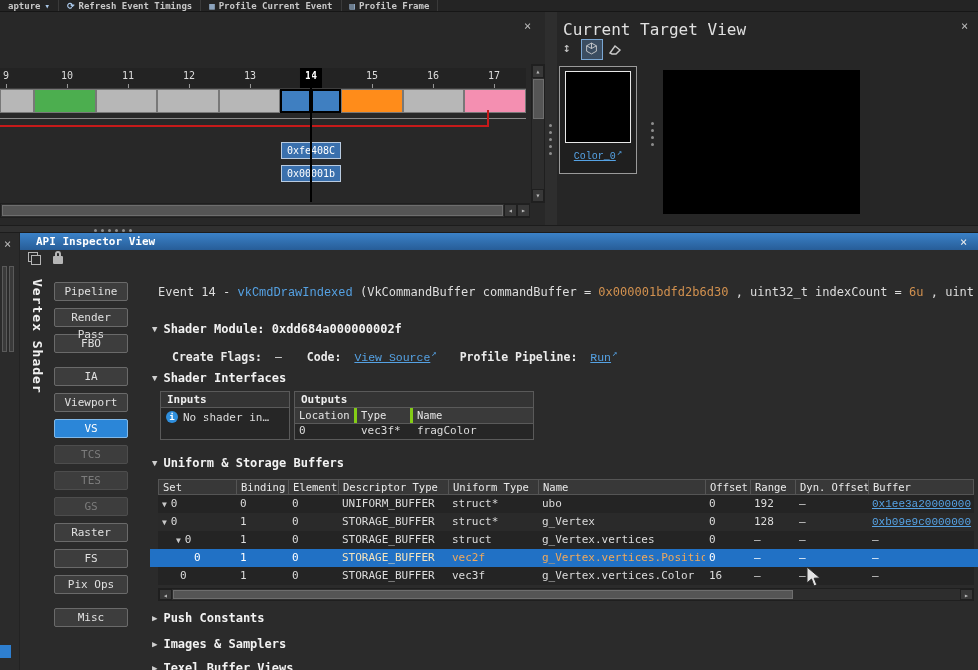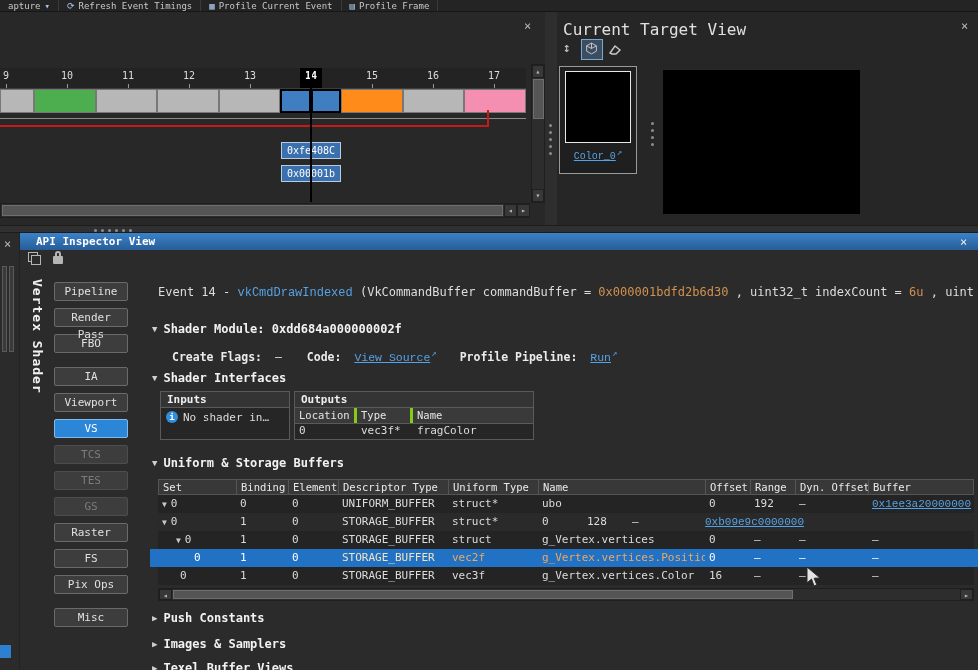--- a/index.html
+++ b/index.html
@@ -3,21 +3,21 @@
 <meta charset="utf-8">
 <style>
   html,body{margin:0;padding:0;background:#151515;}
   #app{position:relative;width:978px;height:670px;background:#2b2b2b;overflow:hidden;
        font-family:"DejaVu Sans Mono",monospace;color:#ddd;}
   .abs{position:absolute;}
   .closex{position:absolute;font-size:12px;color:#bdbdbd;cursor:pointer;line-height:12px;}
   
   #topbar{position:absolute;left:0;top:0;width:978px;height:11px;background:#242424;border-bottom:1px solid #161616;
           overflow:hidden;display:flex;align-items:center;font-size:9px;color:#c8c8c8;}
-  .tb-item{display:flex;align-items:center;gap:4px;padding:0 8px;height:11px;border-right:1px solid #3a3a3a;white-space:nowrap;cursor:pointer;}
+  .tb-item{display:flex;align-items:center;gap:4px;padding:0 8px;height:11px;border-right:1px solid #3a3a3a;white-space:nowrap;cursor:pointer;font-weight:bold;}
   .tb-ic{font-size:9px;color:#a9c7e8;}
   
   #timeline{position:absolute;left:0;top:12px;width:545px;height:213px;background:#282828;}
   .ruler{position:absolute;left:0;top:56px;width:526px;height:20px;background:#232323;border-bottom:1px solid #3d3d3d;}
   .tick{position:absolute;top:0;height:20px;transform:translateX(-50%);font-size:10px;color:#dcdcdc;padding:2px 5px;box-sizing:border-box;}
   .tick::after{content:"";position:absolute;left:50%;bottom:0;width:1px;height:4px;background:#9a9a9a;}
   .tick.current{background:#000;color:#fff;font-weight:bold;z-index:2;}
   .tblock{position:absolute;top:0;height:24px;border:1px solid #787878;box-sizing:border-box;cursor:pointer;}
   .tblock.sel{border:2px solid #000;}
   .ttip{position:absolute;left:281px;width:60px;height:17px;background:#3a70ad;border:1px solid #b9cbe0;box-sizing:border-box;
@@ -325,20 +325,21 @@
       <span class="uc w-dyn">—</span>
       <span class="uc w-buf"><span class="lnk u">0x1ee3a20000000</span></span>
     </div>
 
     <div class="urow alt">
       <span class="uc w-set"><span class="ucar">▼</span><span>0</span></span>
       <span class="uc w-bin">1</span>
       <span class="uc w-ele">0</span>
       <span class="uc w-des">STORAGE_BUFFER</span>
       <span class="uc w-typ">struct*</span>
+      <span class="uc w-nam">g_Vertex</span>
       <span class="uc w-off">0</span>
       <span class="uc w-rng">128</span>
       <span class="uc w-dyn">—</span>
       <span class="uc w-buf"><span class="lnk u">0xb09e9c0000000</span></span>
     </div>
 
     <div class="urow">
       <span class="uc w-set" style="padding-left:18px;"><span class="ucar">▼</span><span>0</span></span>
       <span class="uc w-bin">1</span>
       <span class="uc w-ele">0</span>

